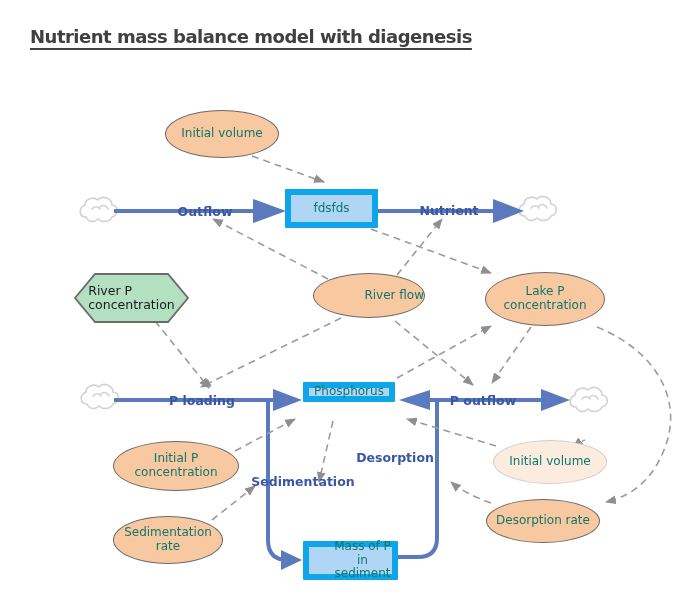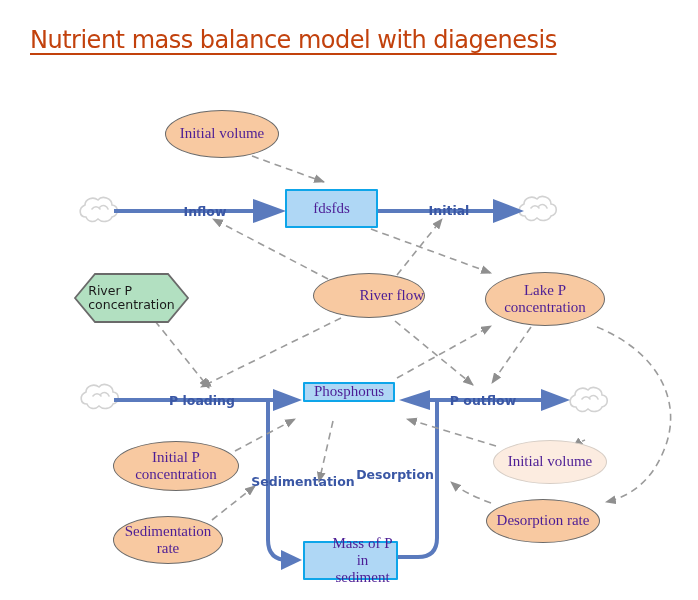--- a/index.html
+++ b/index.html
@@ -2,38 +2,38 @@
 <html><head>
 <meta charset="utf-8">
 <style>
   html,body{margin:0;padding:0;}
   body{
     width:698px;height:600px;position:relative;background:#ffffff;
     font-family:"DejaVu Sans",sans-serif;overflow:hidden;
   }
   .page-title{
     position:absolute;left:30px;top:26px;
-    font-size:24px;font-weight:normal;color:#c2410c;
+    font-size:18px;font-weight:bold;color:#404040;
     text-decoration:underline;text-underline-offset:5px;text-decoration-thickness:2px;
     letter-spacing:-0.5px;white-space:nowrap;
   }
   svg.canvas{position:absolute;left:0;top:0;}
   .node{
     position:absolute;display:flex;align-items:center;justify-content:center;
-    text-align:center;font-size:15px;line-height:1.15;color:#4c1d95;
-    white-space:pre-line;box-sizing:border-box;font-family:Liberation Serif, serif;
+    text-align:center;font-size:12px;line-height:1.15;color:#0f766e;
+    white-space:pre-line;box-sizing:border-box;
   }
   .ellipse{
     background:#f8c9a1;border:1.6px solid #6a6a6a;border-radius:50%;
   }
   .ellipse.ghost{
     background:#fcece0;border:1.5px solid #d6cdc5;
   }
   .stock{
-    background:#afd7f5;border:2px solid #0ea5e9;border-radius:1px;
+    background:#afd7f5;border:6px solid #0ea5e9;border-radius:1px;
   }
   .hexlabel{
     position:absolute;display:flex;align-items:center;justify-content:center;
     text-align:left;font-size:12.5px;line-height:1.15;color:#1a1a1a;white-space:pre-line;
   }
   .flowlabel{
     position:absolute;transform:translate(-50%,-50%);
     color:#3a57a5;font-weight:bold;font-size:12.5px;white-space:nowrap;
   }
 </style>
@@ -155,18 +155,18 @@
 
 <div class="node stock" style="left:303px;top:382px;width:92px;height:20px;">
   <span>Phosphorus</span>
 </div>
 
 <div class="node stock" style="left:303px;top:541px;width:95px;height:39px;padding-left:24px;">
   <span>Mass of P in
 sediment</span>
 </div>
 
-<div class="flowlabel" style="left:205px;top:211px;">Inflow</div>
-<div class="flowlabel" style="left:449px;top:210px;">Initial</div>
+<div class="flowlabel" style="left:205px;top:211px;">Outflow</div>
+<div class="flowlabel" style="left:449px;top:210px;">Nutrient</div>
 <div class="flowlabel" style="left:202px;top:400px;">P loading</div>
 <div class="flowlabel" style="left:483px;top:400px;">P outflow</div>
 <div class="flowlabel" style="left:303px;top:481px;">Sedimentation</div>
-<div class="flowlabel" style="left:395px;top:474px;text-align:center;">Desorption</div>
+<div class="flowlabel" style="left:395px;top:457px;text-align:center;">Desorption</div>
 
 </body></html>

